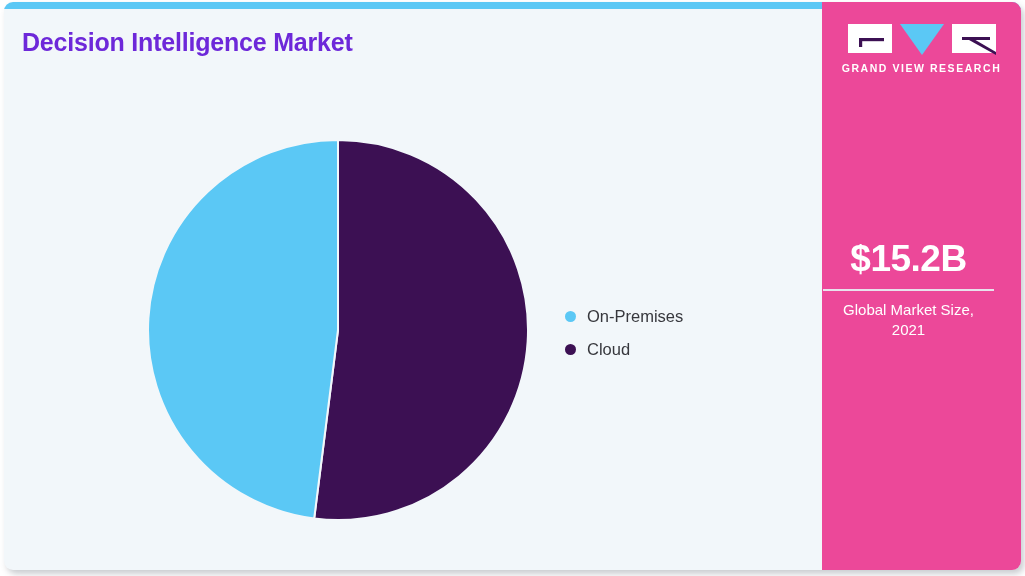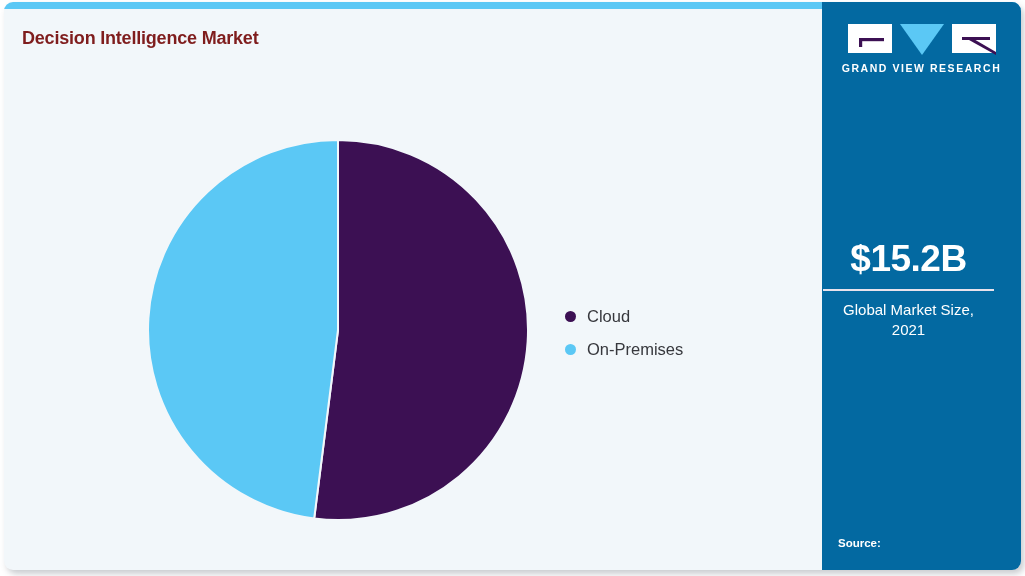--- a/index.html
+++ b/index.html
@@ -30,23 +30,23 @@
     top: 0;
     width: 100%;
     height: 7px;
     background: #5bc8f5;
   }
   
   #chart-title {
     position: absolute;
     left: 18px;
     top: 26px;
-    font-size: 18px;
-    font-weight: bold;
-    color: #7f1d1d;
+    font-size: 25px;
+    font-weight: bold;
+    color: #6d28d9;
     letter-spacing: -0.2px;
     white-space: nowrap;
   }
   #chart-subtitle {
     position: absolute;
     left: 19px;
     top: 59px;
     font-size: 16.5px;
     font-weight: normal;
     color: #3f4045;
@@ -84,21 +84,21 @@
     color: #37383d;
     white-space: nowrap;
   }
   
   #side-panel {
     position: absolute;
     right: 0;
     top: 0;
     width: 199px;
     height: 568px;
-    background: #0369a1;
+    background: #ec4899;
   }
   #logo-block {
     position: absolute;
     left: 0;
     top: 22px;
     width: 199px;
     text-align: center;
   }
   #logo-mark { display: block; margin: 0 auto; }
   #logo-wordmark {
@@ -166,26 +166,26 @@
 
   <div id="pie-wrap">
     <svg id="pie-svg" width="390" height="390" viewBox="0 0 390 390">
         <path d="M 195 195 L 195.00 5.00 A 190 190 0 1 1 171.19 383.50 Z" fill="#3c1053" stroke="#f2f7fa" stroke-width="2"></path>
         <path d="M 195 195 L 171.19 383.50 A 190 190 0 0 1 195.00 5.00 Z" fill="#5bc8f5" stroke="#f2f7fa" stroke-width="2"></path>
       </svg>
   </div>
 
   <div id="legend">
     <div class="legend-item">
+      <span class="legend-dot" style="background:#5bc8f5"></span>
+      <span class="legend-label">On-Premises</span>
+    </div>
+    <div class="legend-item">
       <span class="legend-dot" style="background:#3c1053"></span>
       <span class="legend-label">Cloud</span>
-    </div>
-    <div class="legend-item">
-      <span class="legend-dot" style="background:#5bc8f5"></span>
-      <span class="legend-label">On-Premises</span>
     </div>
   </div>
 
   <div id="side-panel">
 
     <div id="logo-block">
       <svg id="logo-mark" width="148" height="32" viewBox="0 0 148 32">
 
         <rect x="0" y="0" width="44" height="29" fill="#ffffff"></rect>
         <rect x="11" y="14" width="25" height="3.2" fill="#3c1053"></rect>
@@ -200,17 +200,16 @@
       <div id="logo-wordmark">GRAND VIEW RESEARCH</div>
     </div>
 
     <div id="stat-block">
       <div id="stat-value">$15.2B</div>
       <div id="stat-divider"></div>
       <div id="stat-caption">Global Market Size, 2021</div>
     </div>
 
     <div id="source-block">
-      <div id="source-label">Source:</div>
     </div>
 
   </div>
 </div>
 
 </body></html>

